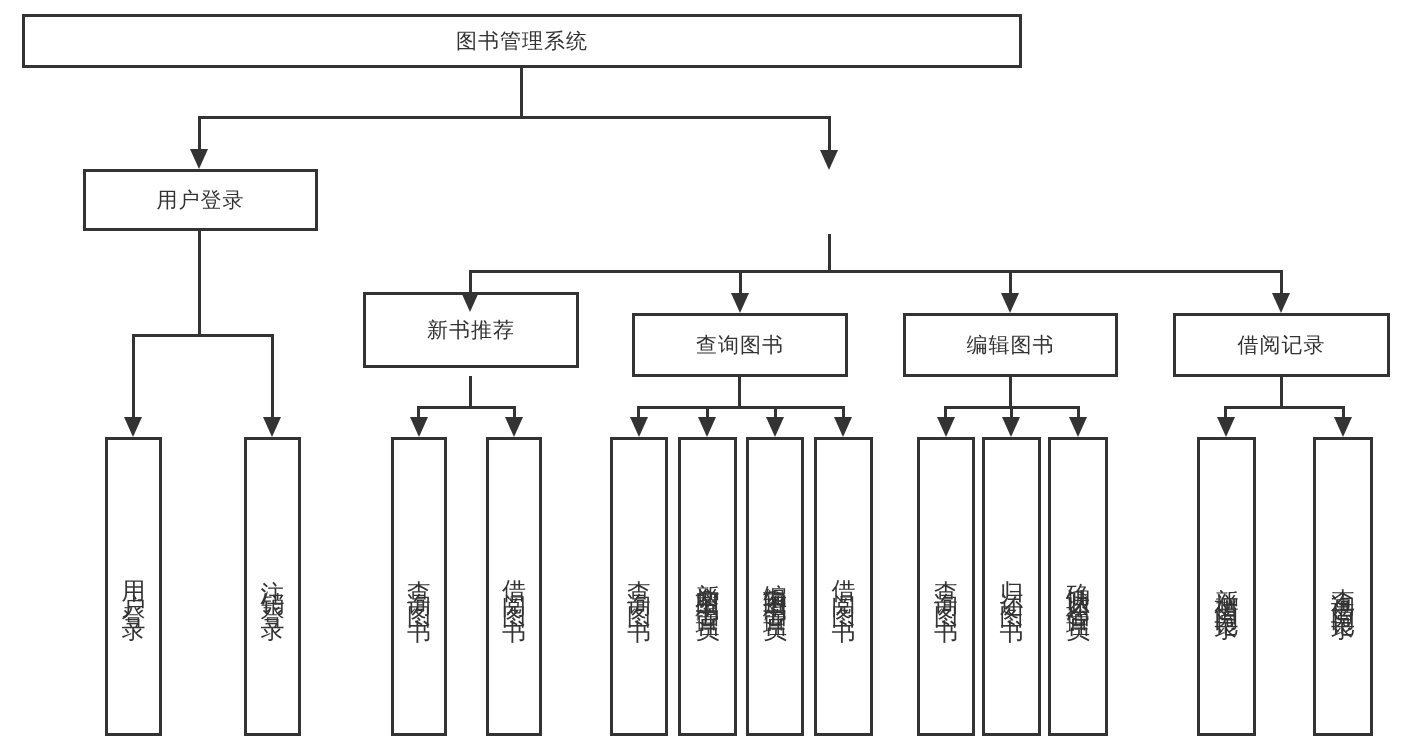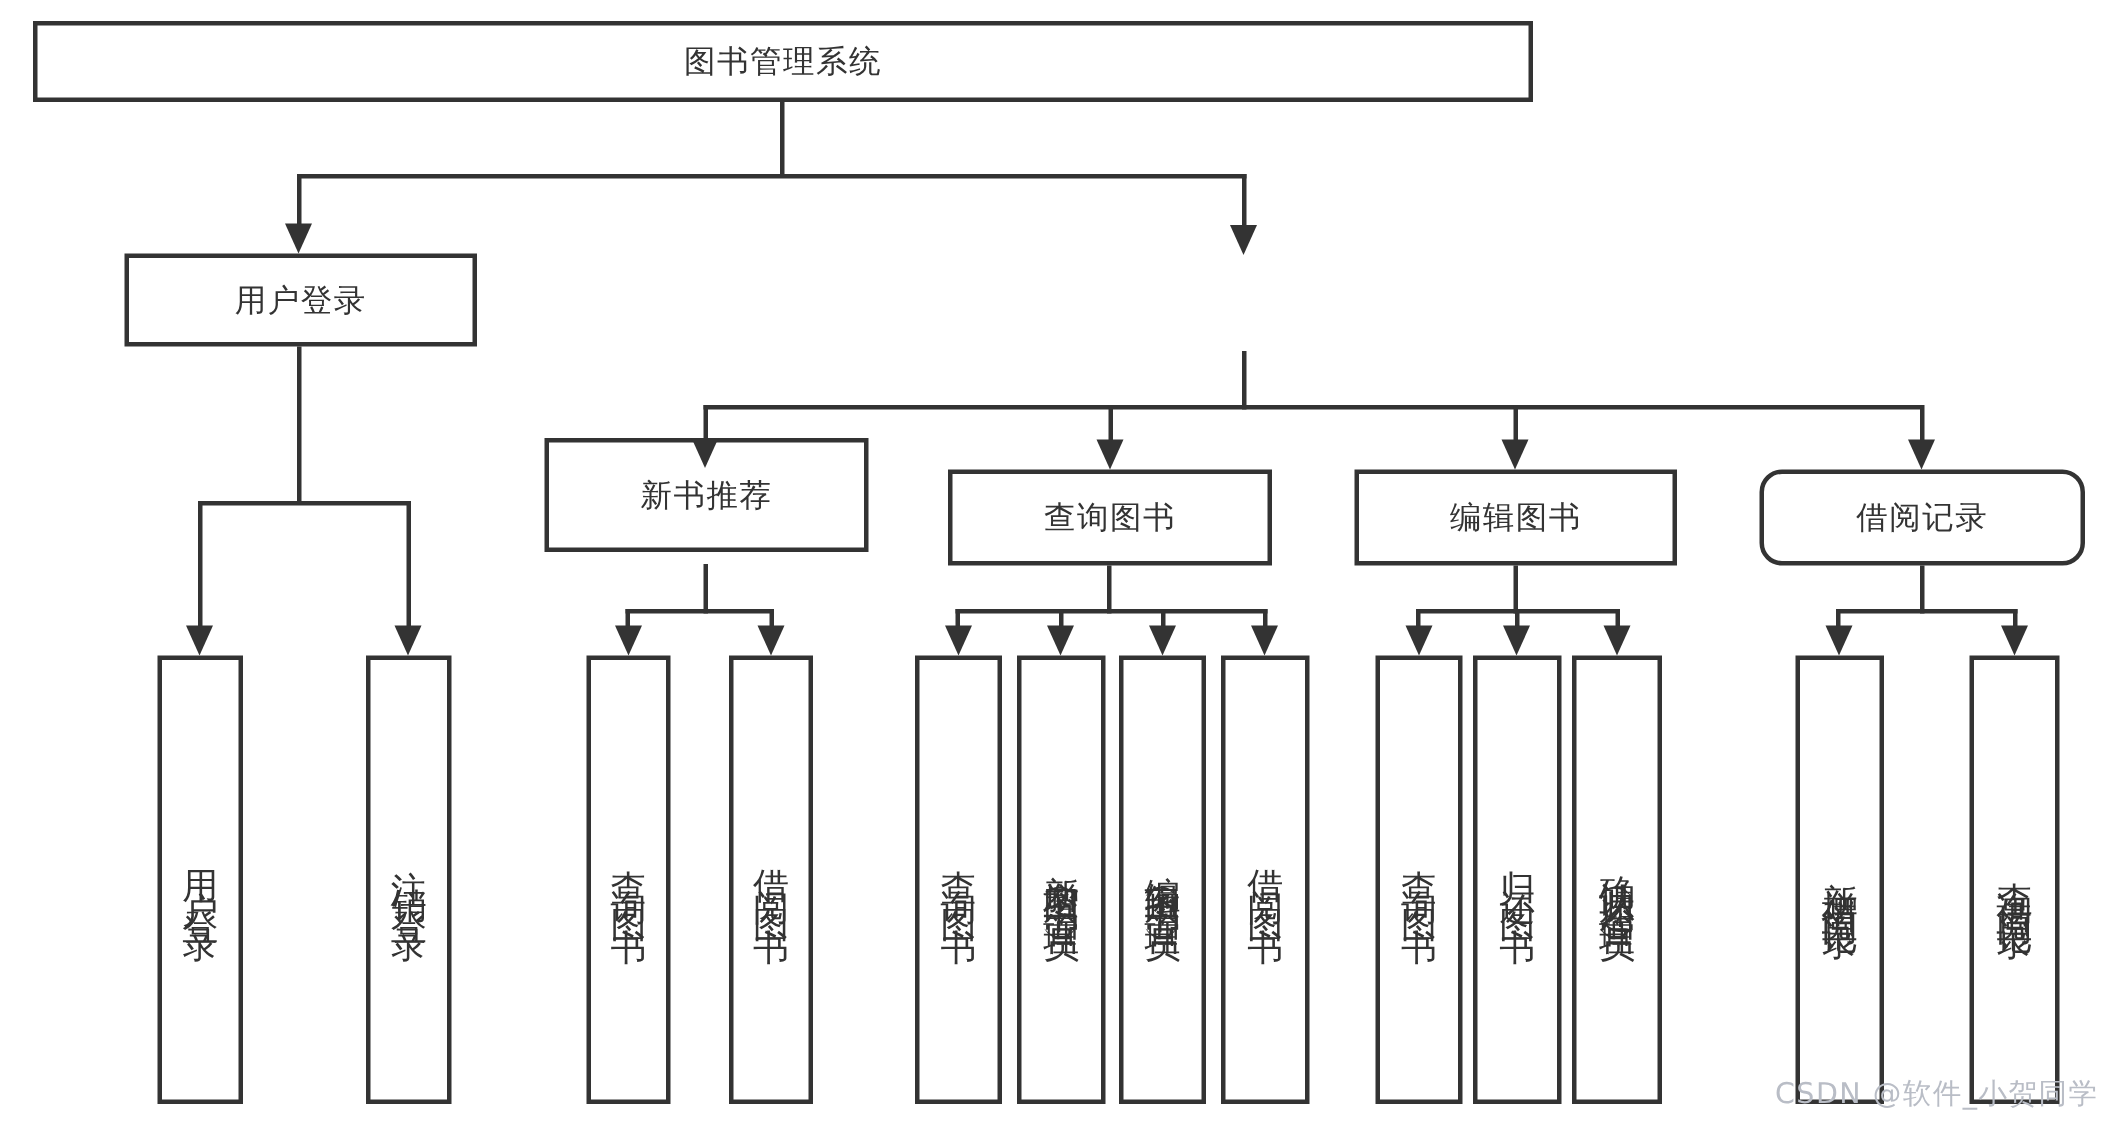--- a/index.html
+++ b/index.html
@@ -49,21 +49,21 @@
   </div>
 
   <div class="hbox" style="left:632px;top:313px;width:216px;height:64px;">
     <span>查询图书</span>
   </div>
 
   <div class="hbox" style="left:903px;top:313px;width:215px;height:64px;">
     <span>编辑图书</span>
   </div>
 
-  <div class="hbox" style="left:1173px;top:313px;width:217px;height:64px;border-radius:15px;">
+  <div class="hbox" style="left:1173px;top:313px;width:217px;height:64px;">
     <span>借阅记录</span>
   </div>
 
   <div class="vbox v4" style="left:105px;width:57px;">
     <span>用户登录</span>
   </div>
   <div class="vbox v4" style="left:244px;width:57px;">
     <span>注销登录</span>
   </div>
 
@@ -156,14 +156,13 @@
   <div class="line" style="left:1077px;top:406px;width:3px;height:14px;"></div>
   <div class="arrow" style="left:1069px;top:417px;"></div>
 
   <div class="line" style="left:1280px;top:377px;width:3px;height:32px;"></div>
   <div class="line" style="left:1224px;top:406px;width:121px;height:3px;"></div>
   <div class="line" style="left:1224px;top:406px;width:3px;height:14px;"></div>
   <div class="arrow" style="left:1217px;top:417px;"></div>
   <div class="line" style="left:1342px;top:406px;width:3px;height:14px;"></div>
   <div class="arrow" style="left:1334px;top:417px;"></div>
 
-  <div class="watermark">CSDN @软件_小贺同学</div>
 </div>
 
 </body></html>

